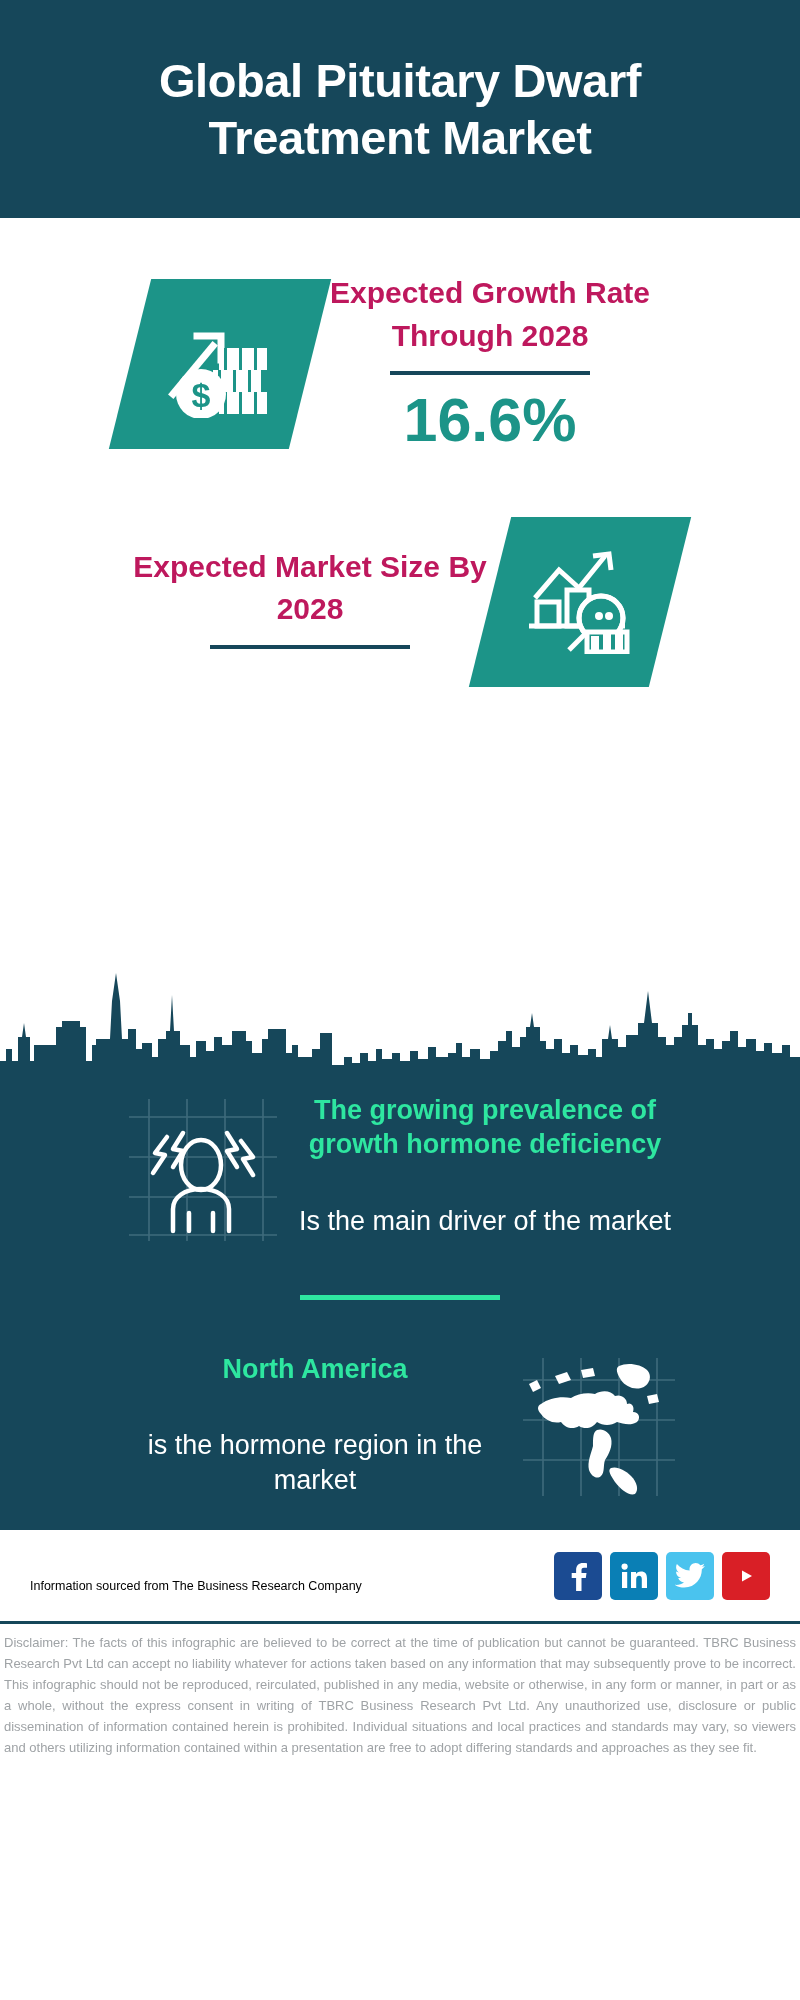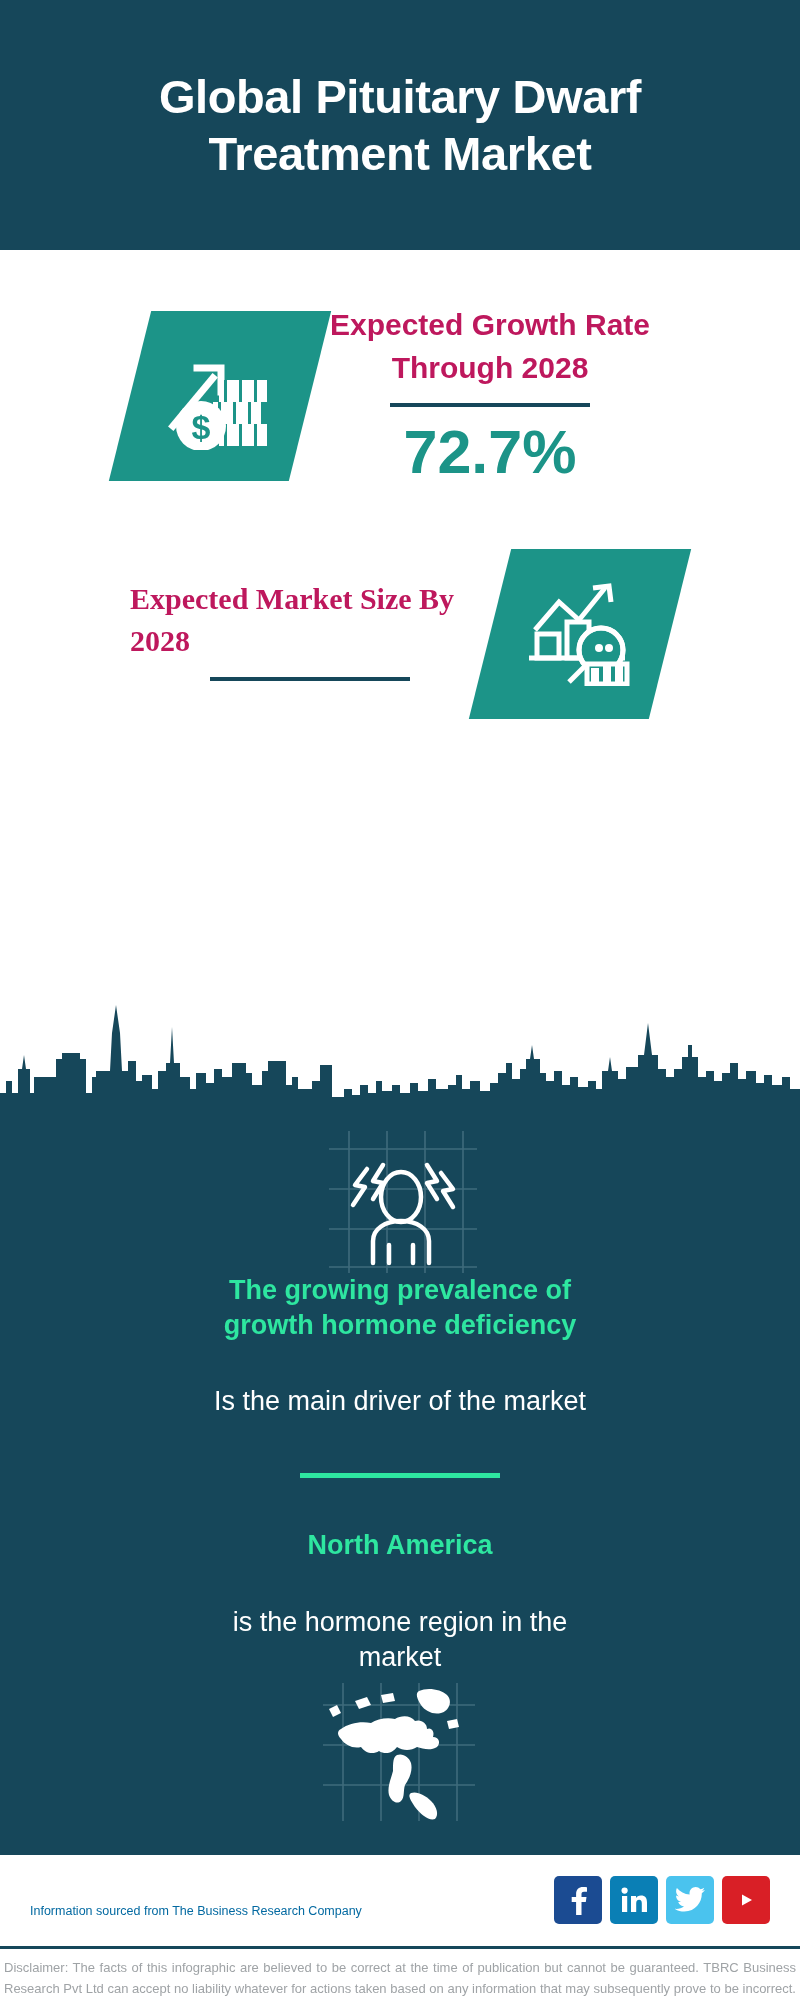--- a/index.html
+++ b/index.html
@@ -6,21 +6,21 @@
   html,body { width:800px; height:2000px; }
   body {
     font-family:"Liberation Sans", sans-serif;
     background:#ffffff;
     position:relative;
     overflow:hidden;
   }
 
   
   .header {
-    height:250px;
+    height:218px;
     background:#16475a;
     display:flex;
     align-items:center;
     justify-content:center;
     padding:0 55px;
   }
   .header h1 {
     color:#ffffff;
     font-size:47px;
     font-weight:bold;
@@ -50,21 +50,21 @@
     background:#1c9488;
     transform:skewX(-14deg);
     display:flex;
     align-items:center;
     justify-content:center;
     flex:0 0 auto;
   }
   .para .ic { transform:skewX(14deg); }
 
   .stat-text { width:360px; text-align:center; }
-  .stat-text.left { text-align:left;font-family:Liberation Serif, serif; }
+  .stat-text.left { text-align:center; }
   .stat-title {
     color:#be185d;
     font-size:30px;
     font-weight:bold;
     line-height:1.42;
   }
   .rule {
     width:200px;
     height:4px;
     background:#16475a;
@@ -89,21 +89,20 @@
   
   .dark {
     background:#16475a;
     padding:18px 0 30px;
   }
   .panel {
     display:flex;
     align-items:center;
     justify-content:center;
     padding:0 28px;
-    flex-direction:column;
   }
   .panel .art {
     flex:0 0 auto;
     width:170px;
     height:150px;
     position:relative;
   }
   .panel-text { width:400px; text-align:center; }
   .hl {
     color:#2ee6a0;
@@ -130,21 +129,21 @@
   
   .footer {
     background:#ffffff;
     height:94px;
     display:flex;
     align-items:center;
     padding:0 30px;
     border-bottom:3px solid #16475a;
   }
   .src {
-    color:#0369a1;
+    color:#000000;
     font-size:12.5px;
     line-height:1.75;
     flex:1;
     margin-top:23px;
   }
   .socials { display:flex; gap:8px; align-items:center; }
   .sbtn {
     width:48px; height:48px;
     border-radius:5px;
     display:flex; align-items:center; justify-content:center;
@@ -191,21 +190,21 @@
           <rect x="78" y="86" width="3" height="22" fill="#1c9488"></rect>
           <rect x="93" y="86" width="3" height="22" fill="#1c9488"></rect>
           <circle cx="40" cy="88" r="25" fill="#fff"></circle>
           <text x="40" y="101" font-size="34" font-weight="bold" fill="#1c9488" text-anchor="middle" font-family="Liberation Sans, sans-serif">$</text>
         </svg>
       </span>
     </div>
     <div class="stat-text">
       <div class="stat-title">Expected Growth Rate Through 2028</div>
       <div class="rule"></div>
-      <div class="stat-value">72.7%</div>
+      <div class="stat-value">16.6%</div>
     </div>
   </div>
 
   <div class="stat-row row2">
     <div class="stat-text left">
       <div class="stat-title">Expected Market Size By 2028</div>
       <div class="rule"></div>
     </div>
     <div class="para">
       <span class="ic">

